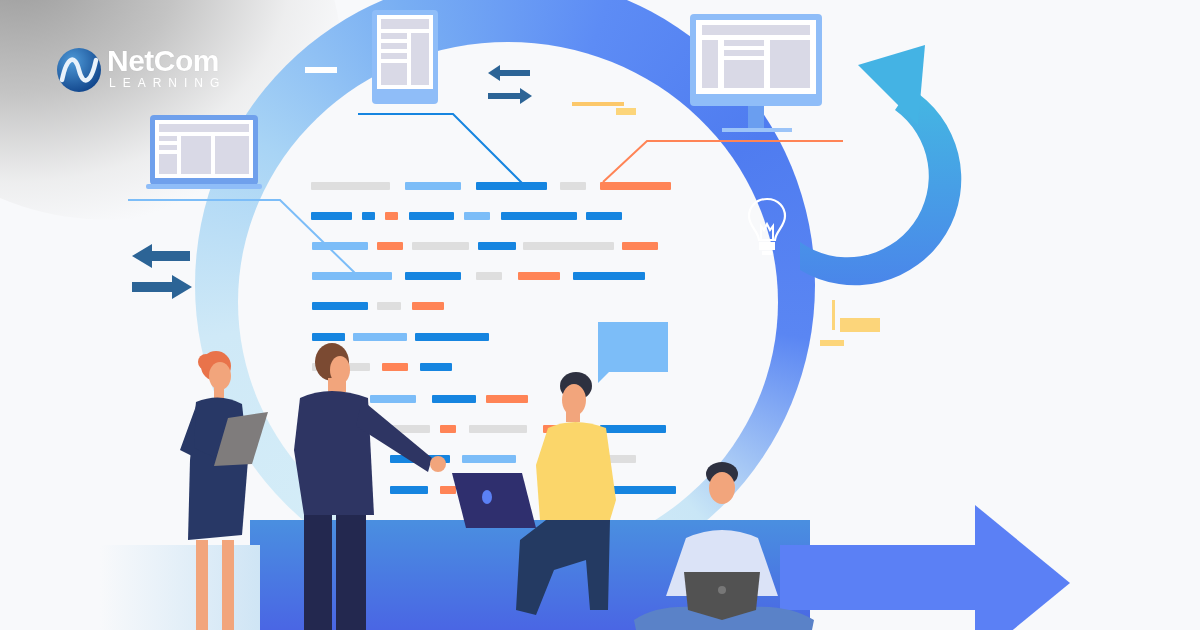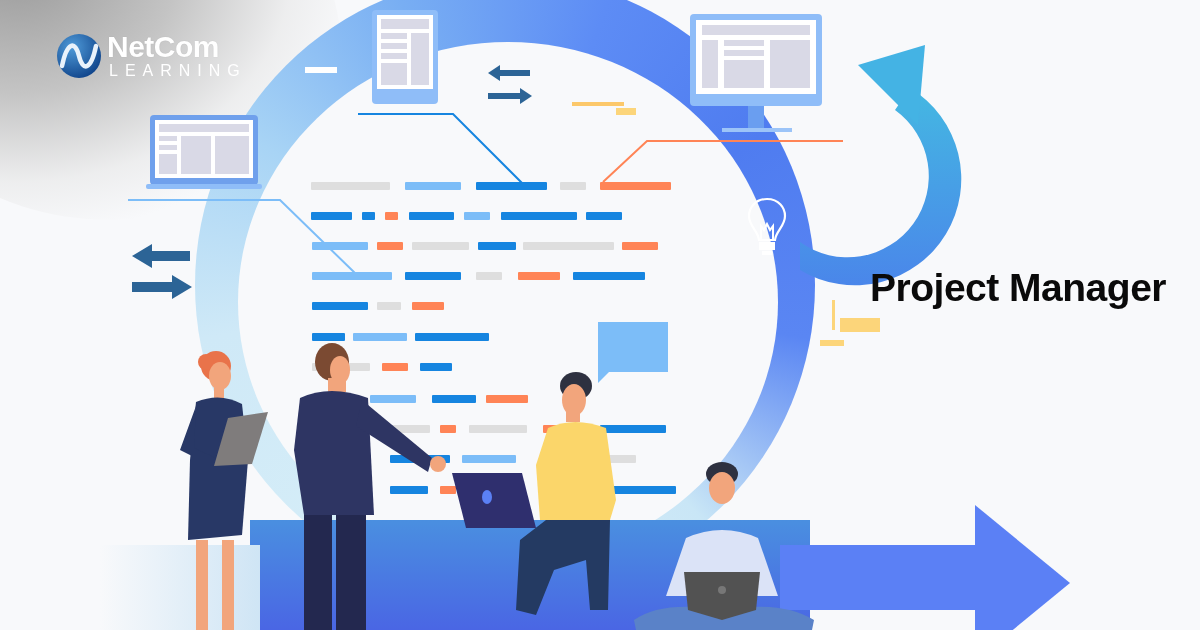--- a/index.html
+++ b/index.html
@@ -18,23 +18,23 @@
   .curve-arrow{position:absolute;left:760px;top:40px;}
   .bar{position:absolute;height:8px;border-radius:1px;}
   .c-gray{background:#dedede;}
   .c-light{background:#7cbdf8;}
   .c-dark{background:#1685e0;}
   .c-orange{background:#ff8456;}
   .device{position:absolute;background:#8fbdf8;border-radius:4px;}
   .screen{position:absolute;background:#fff;}
   .pane{position:absolute;background:#d9d9e6;}
   .title{position:absolute;right:34px;top:262px;text-align:right;color:#0a0a0a;font-weight:bold;font-size:39px;line-height:52px;letter-spacing:-0.5px;}
-  .logo{position:absolute;left:55px;top:32px;}
+  .logo{position:absolute;left:55px;top:46px;}
   .logo-text{position:absolute;left:52px;top:-2px;color:#fff;font-size:30px;font-weight:bold;letter-spacing:-0.5px;text-shadow:0 0 1px rgba(0,0,0,0.15);}
-  .logo-sub{position:absolute;left:54px;top:30px;color:#fff;font-size:16px;letter-spacing:7px;}
+  .logo-sub{position:absolute;left:54px;top:30px;color:#fff;font-size:12px;letter-spacing:7px;}
   .chat{position:absolute;left:598px;top:322px;width:70px;height:50px;background:#7cbdf8;}
   .chat-tail{position:absolute;left:598px;top:370px;width:0;height:0;border-top:13px solid #7cbdf8;border-right:13px solid transparent;}
 </style>
 </head>
 <body>
 
 <div class="stage">
   <div class="corner-shade"></div>
 
   <div class="ring"></div>
@@ -238,15 +238,14 @@
   <svg class="abs" style="left:632px;top:460px" width="190" height="170">
     <ellipse cx="90" cy="14" rx="16" ry="12" fill="#2e3140"></ellipse>
     <ellipse cx="90" cy="28" rx="13" ry="16" fill="#f2a57c"></ellipse>
     <path d="M54 78 Q90 62 126 78 L146 136 L34 136 Z" fill="#dbe3f7"></path>
     <path d="M2 160 Q30 140 90 150 Q150 140 182 160 L180 170 L4 170 Z" fill="#5a82c8"></path>
     <polygon points="52,112 128,112 124,150 90,160 56,150" fill="#525252"></polygon>
     <circle cx="90" cy="130" r="4" fill="#777"></circle>
   </svg>
 
   <div class="title">
-    <div>Project Manager</div>
   </div>
 </div>
 
 </body></html>

